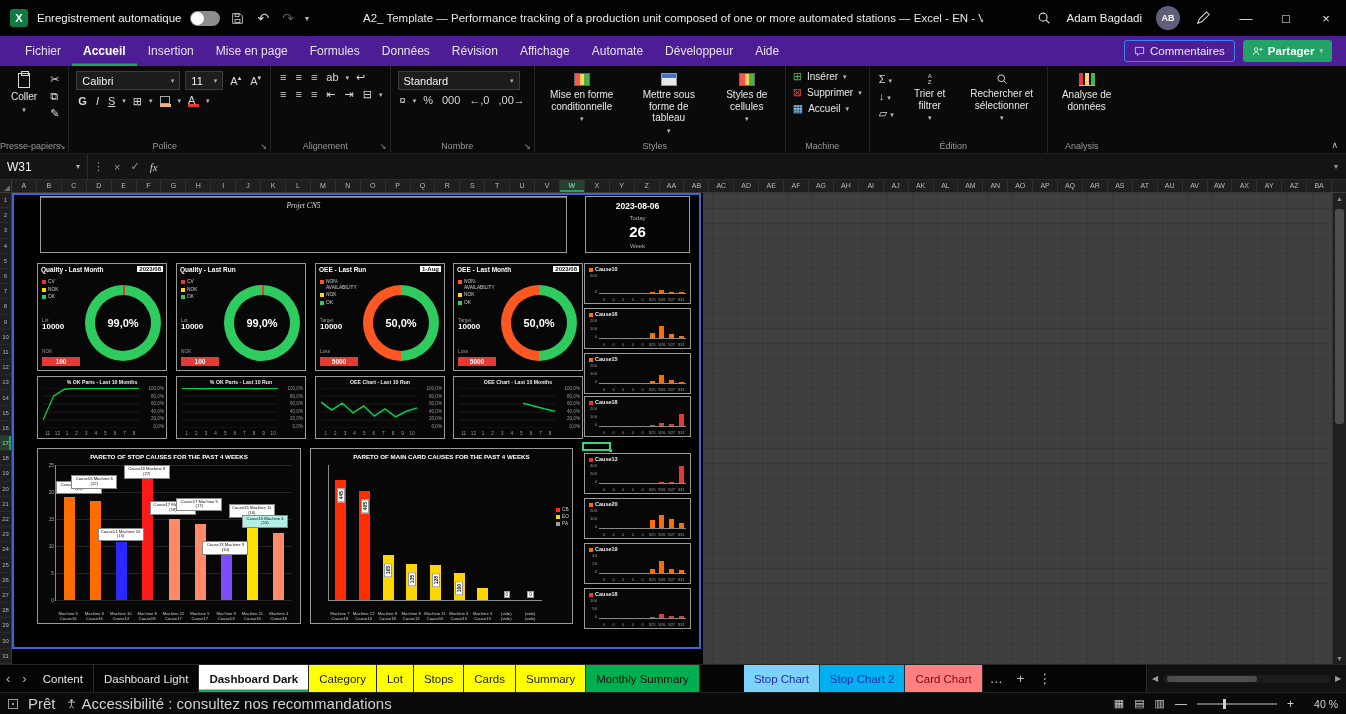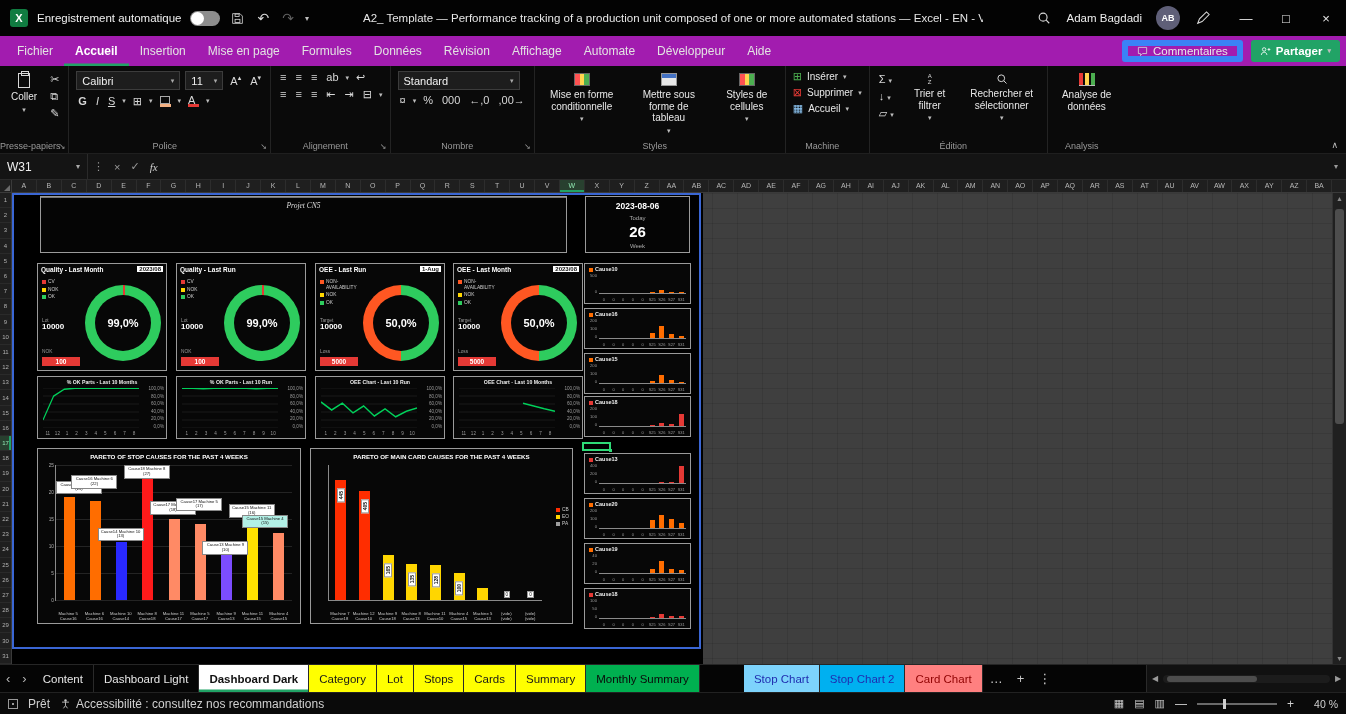--- a/index.html
+++ b/index.html
@@ -20,26 +20,26 @@
 .doc-title{position:absolute;left:50%;top:0;transform:translateX(-50%);height:36px;display:flex;align-items:center;
   font-size:11.5px;color:#e6e6e6;white-space:nowrap;max-width:620px;overflow:hidden}
 .tb-right{margin-left:auto;display:flex;align-items:center;gap:14px;height:100%}
 .user-name{font-size:11.5px;color:#eee;white-space:nowrap}
 .avatar{width:24px;height:24px;border-radius:50%;background:#5f5f78;color:#fff;font-size:9px;font-weight:bold;
   display:flex;align-items:center;justify-content:center}
 .win-controls{display:flex;height:100%}
 .win-btn{width:40px;height:100%;display:flex;align-items:center;justify-content:center;font-size:13px;color:#e8e8e8}
 
 
-.tabrow{height:30px;background:#a21caf;display:flex;align-items:stretch;padding:0 6px;position:relative}
+.tabrow{height:30px;background:#4c1d95;display:flex;align-items:stretch;padding:0 14px;position:relative}
 #ribbon-tabs{display:flex;align-items:stretch}
 .rtab{display:flex;align-items:center;padding:0 11px;font-size:12px;color:#e3e3e3;white-space:nowrap}
 .rtab.active{color:#fff;font-weight:bold;box-shadow:inset 0 -2.5px 0 var(--accent)}
 .tabrow-right{margin-left:auto;display:flex;align-items:center;gap:8px}
-.cmt-btn{display:flex;align-items:center;gap:5px;border:6px solid #3b82f6;border-radius:3px;height:22px;
+.cmt-btn{display:flex;align-items:center;gap:5px;border:1px solid #3b82f6;border-radius:3px;height:22px;
   padding:0 9px;font-size:11.5px;color:#e8e8e8}
 .share-btn{display:flex;align-items:center;gap:5px;border-radius:3px;height:22px;padding:0 9px;
   font-size:11.5px;background:var(--accent);color:#fff;font-weight:bold}
 
 
 .ribbon{height:88px;background:#0a0a0a;display:flex;position:relative;border-bottom:1px solid #1f1f1f}
 .rgroup{position:relative;border-right:1px solid #232323;padding:5px 7px 16px 7px;display:flex;gap:7px;align-items:flex-start}
 .glabel{position:absolute;bottom:2px;left:0;right:10px;text-align:center;font-size:9px;color:#9a9a9a;white-space:nowrap}
 .launcher{position:absolute;bottom:2px;right:3px;font-size:8px;color:#9a9a9a}
 .bigbtn{display:flex;flex-direction:column;align-items:center;justify-content:flex-start;gap:3px;
@@ -162,21 +162,21 @@
 .tab-extra{display:flex;align-items:center;padding:0 7px;color:#c8c8c8;font-size:13px}
 .hscroll{margin-left:auto;width:200px;display:flex;align-items:center;background:#111;border-left:1px solid #2a2a2a}
 .hs-arrow{width:16px;text-align:center;font-size:8px;color:#9a9a9a}
 .hs-track{flex:1;height:8px;background:#1c1c1c;border-radius:4px;position:relative}
 .hs-thumb{position:absolute;left:4px;top:1px;width:90px;height:6px;background:#4d4d4d;border-radius:3px}
 
 
 .statusbar{height:22px;background:#0a0a0a;display:flex;align-items:center;padding:0 8px;gap:10px;border-top:1px solid #222}
 .macro-ic{width:10px;height:10px;border:1px solid #9a9a9a;position:relative}
 .macro-ic::after{content:"";position:absolute;inset:3px;background:#9a9a9a}
-.sb-text{font-size:12px;color:#d0d0d0;white-space:nowrap}
+.sb-text{font-size:15px;color:#d0d0d0;white-space:nowrap}
 .acc-wrap{display:flex;align-items:center;gap:5px}
 .sb-right{margin-left:auto;display:flex;align-items:center;gap:10px}
 .view-ic{font-size:11px;color:#c8c8c8}
 .zoom-track{width:80px;height:2px;background:#6a6a6a;position:relative}
 .zoom-thumb{position:absolute;left:26px;top:-4px;width:3px;height:10px;background:#d0d0d0}
 .zoom-btn{font-size:12px;color:#d0d0d0;line-height:1}
 .zoom-val{font-size:10.5px;color:#d0d0d0;width:34px;text-align:right}
 svg.ic{display:block}
 </style>
 </head>

